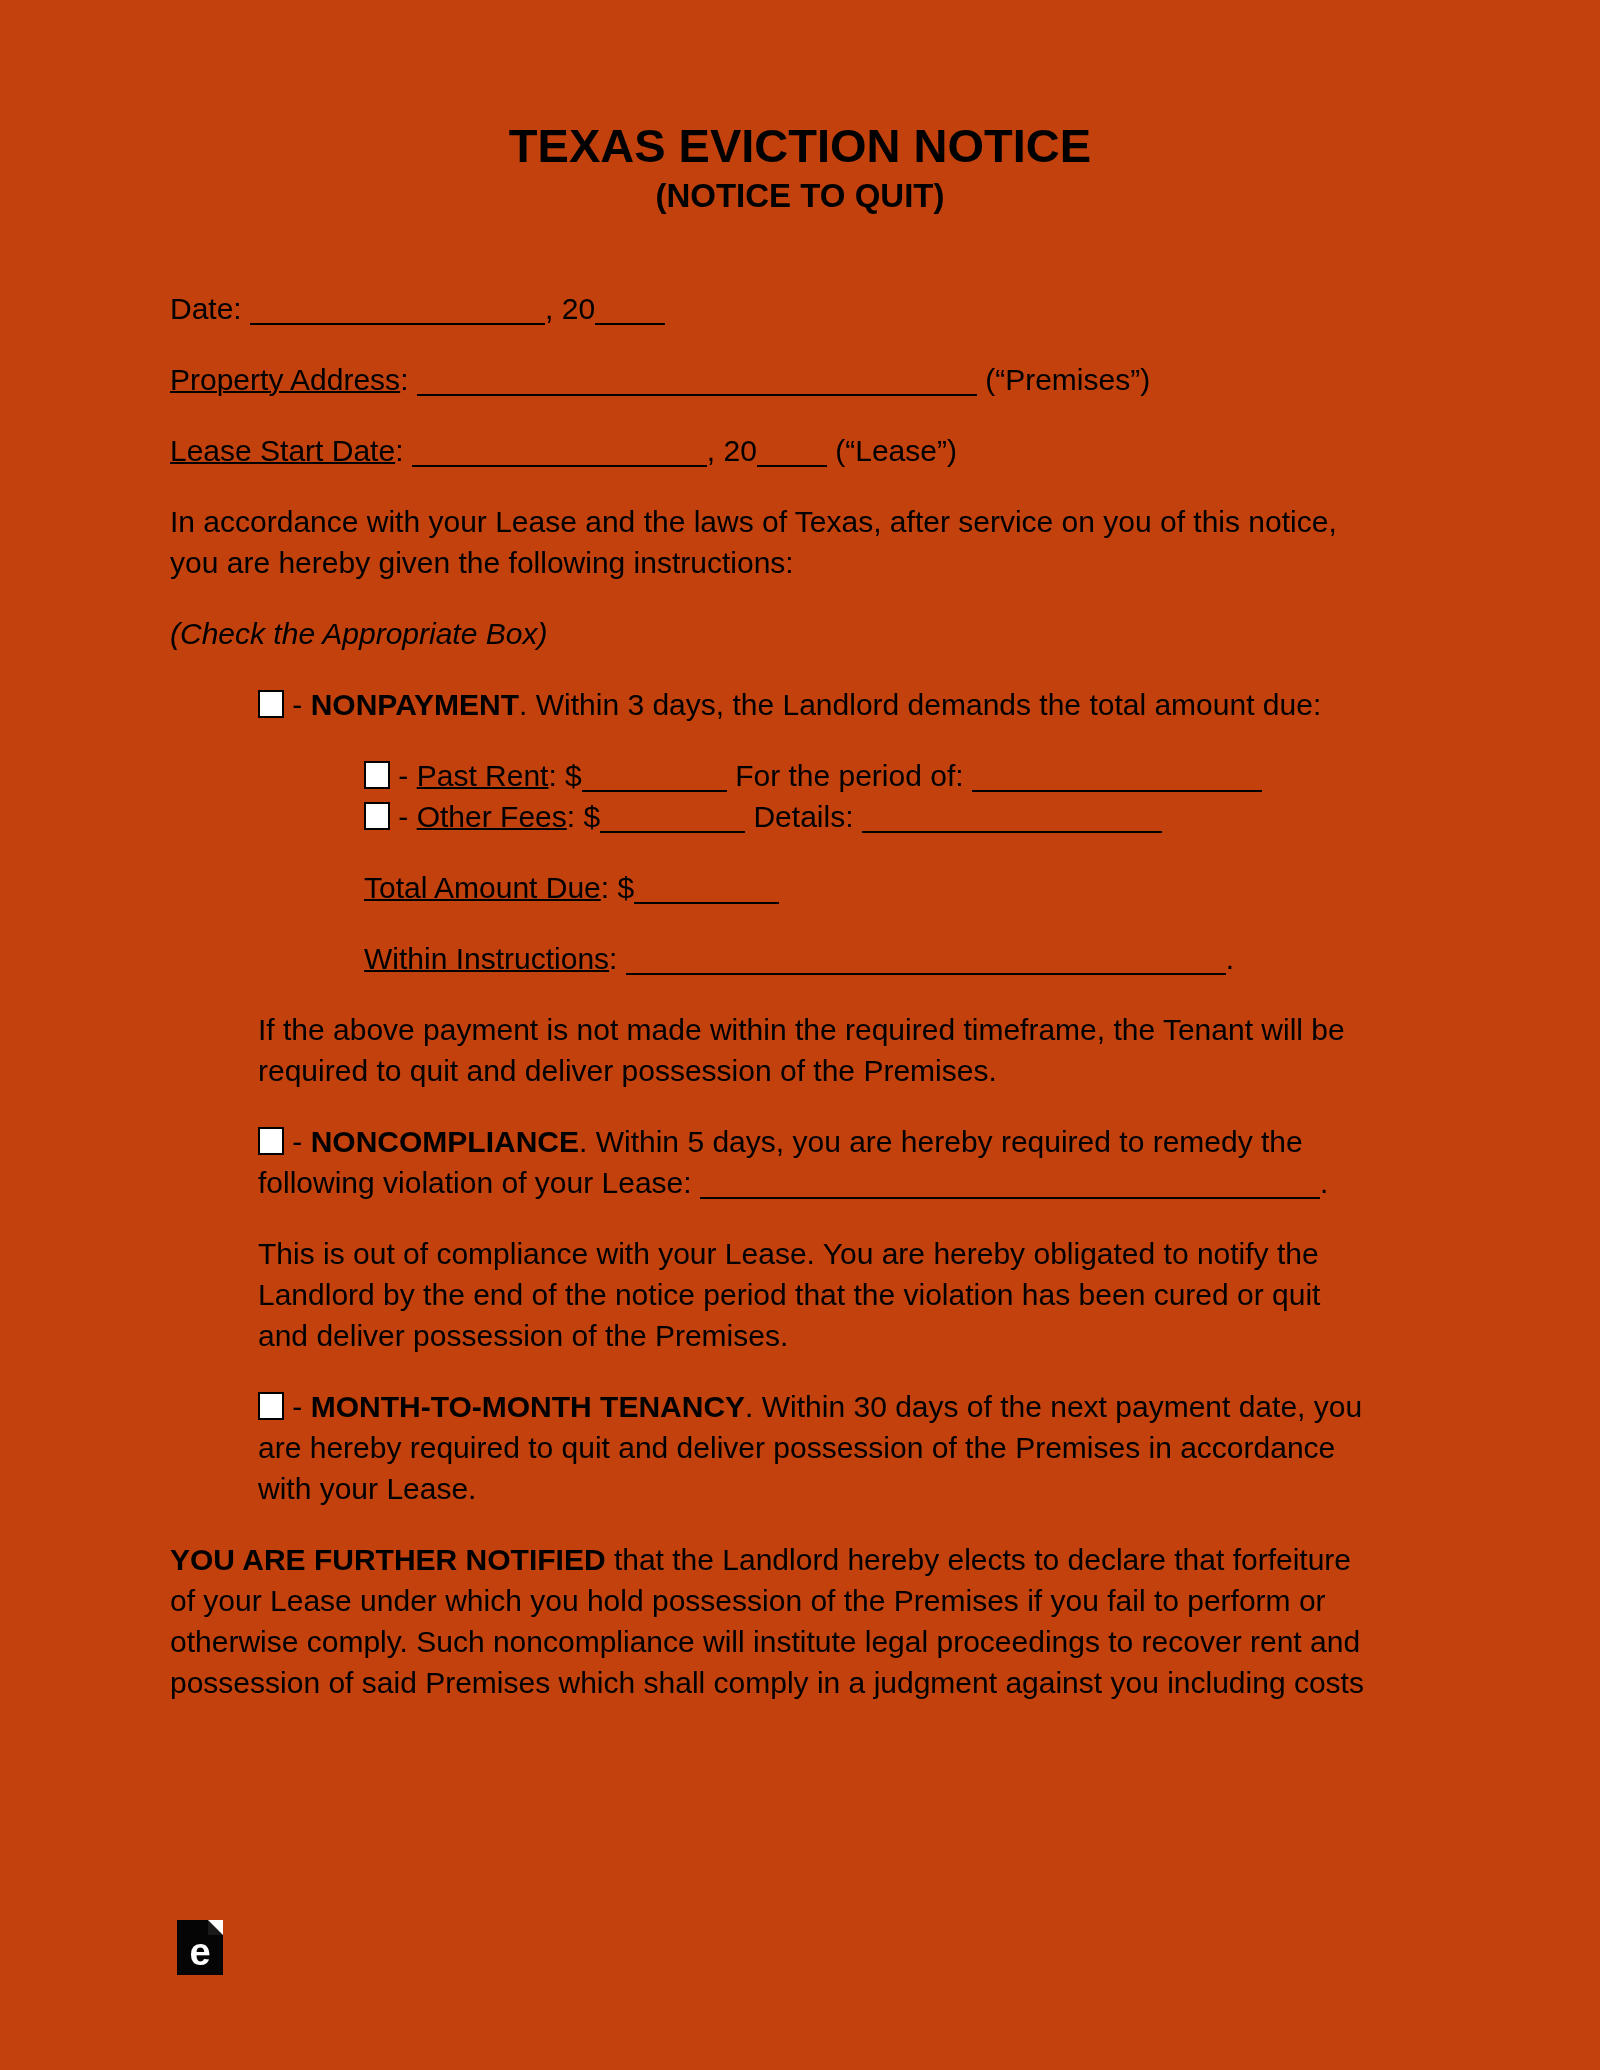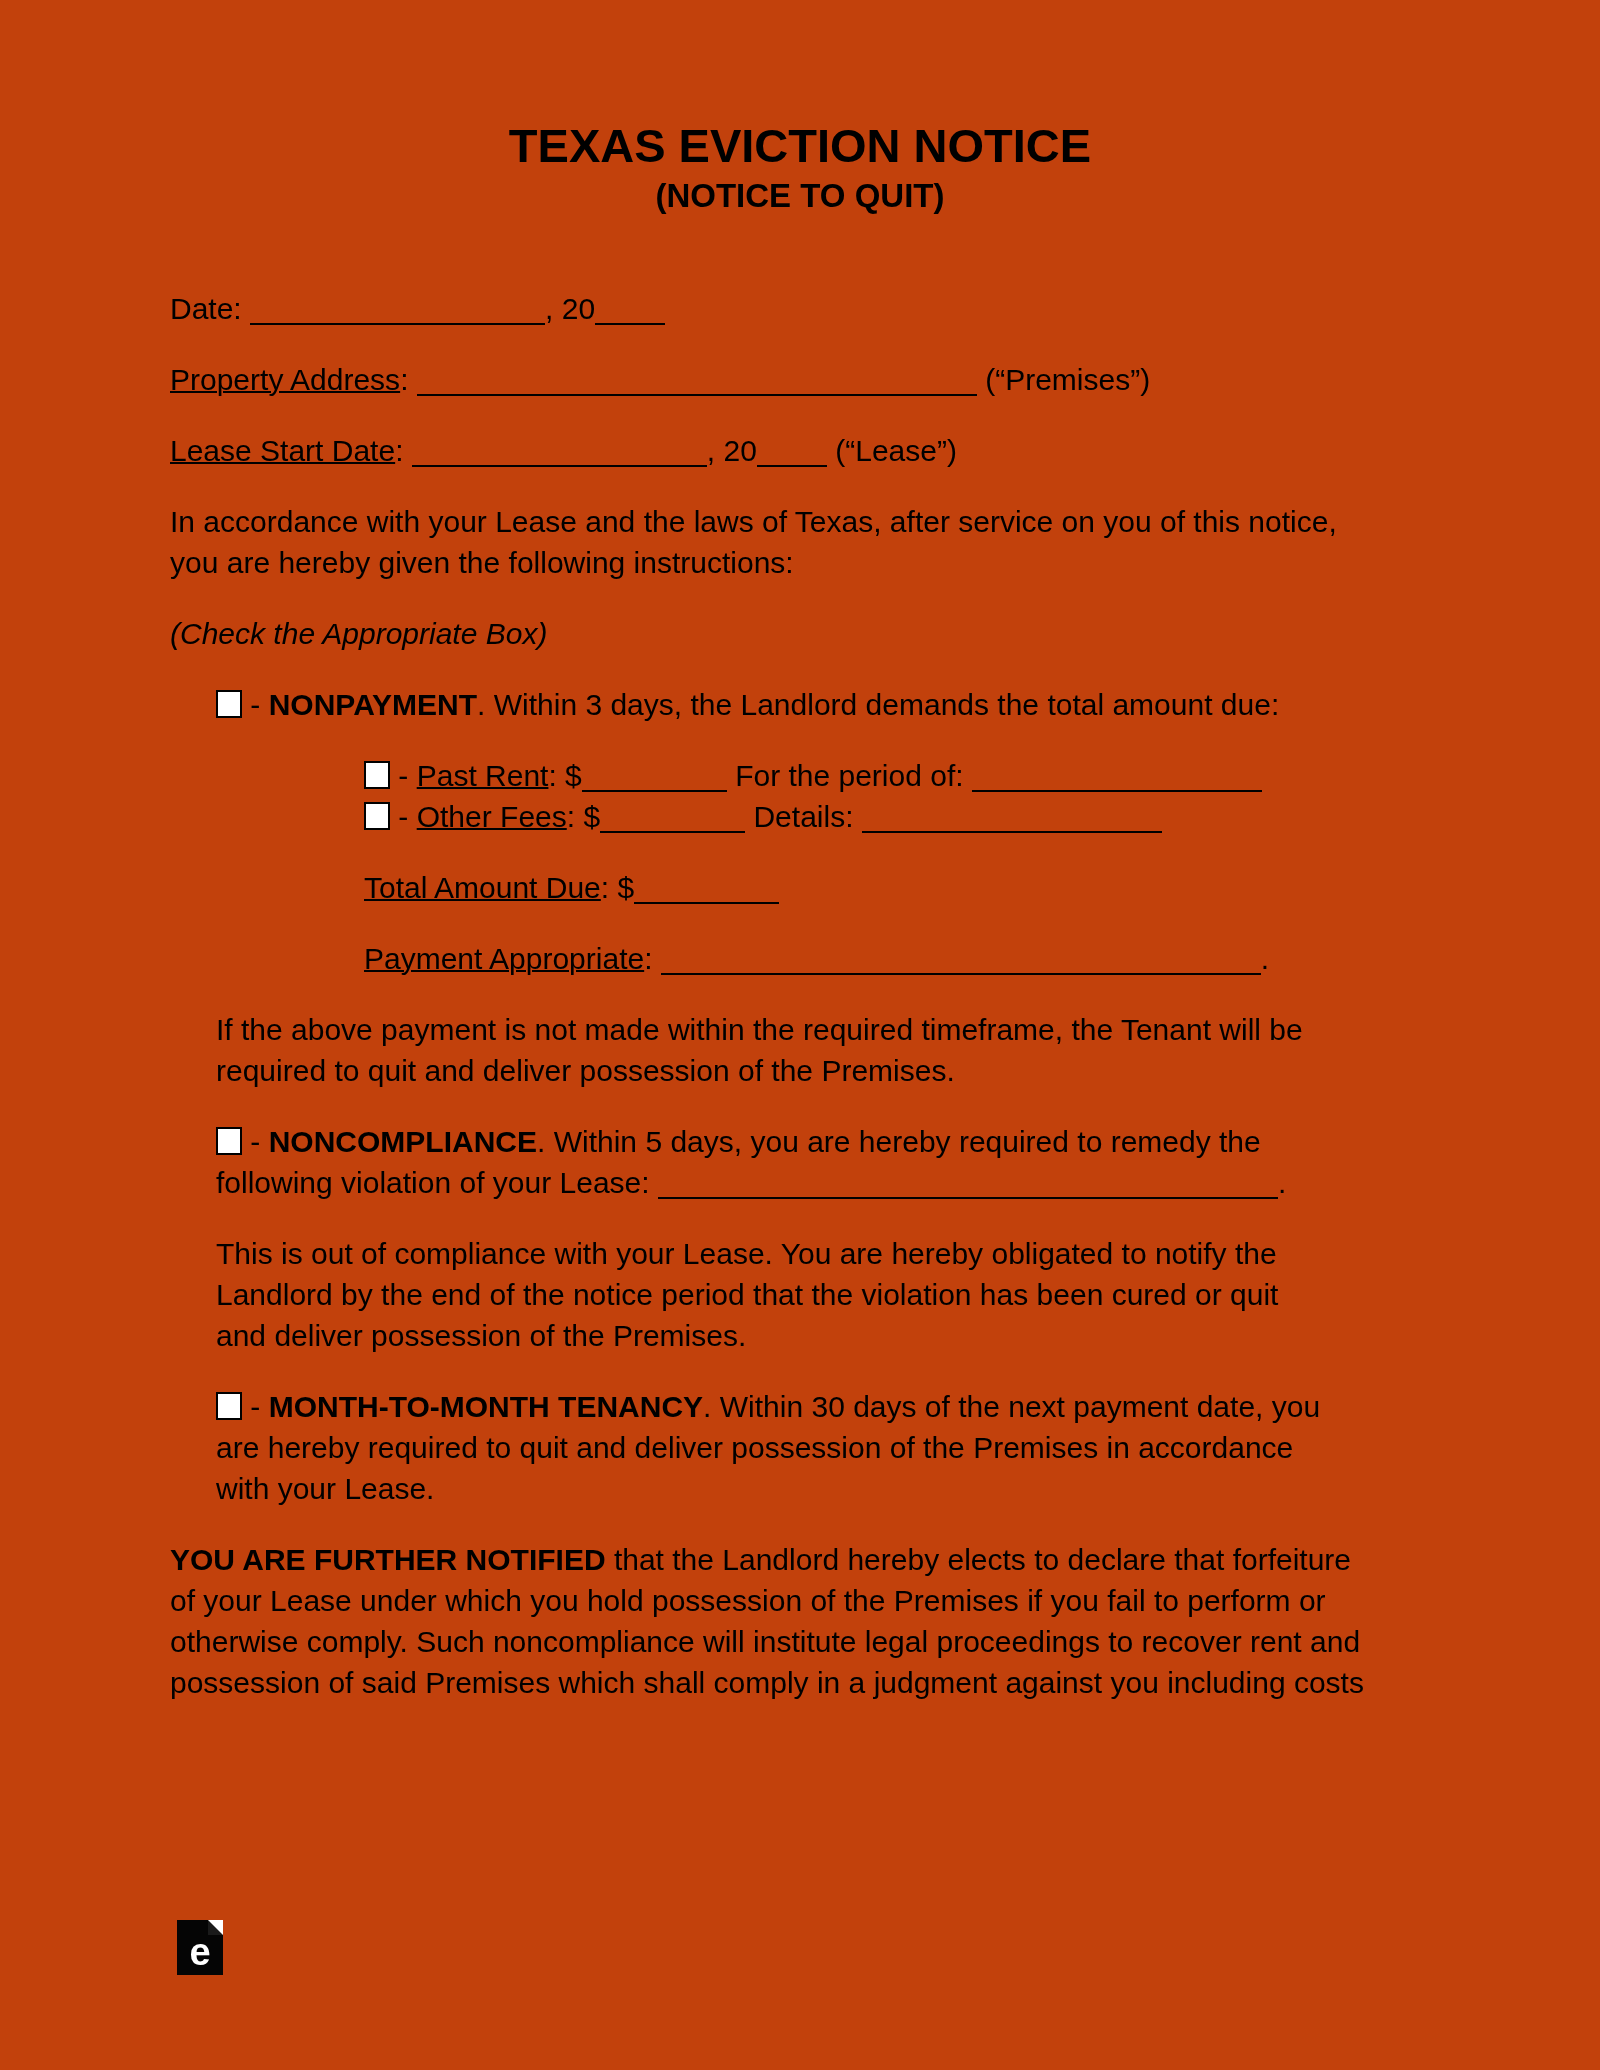--- a/index.html
+++ b/index.html
@@ -30,21 +30,21 @@
   }
   .subtitle {
     text-align: center;
     font-weight: bold;
     font-size: 33px;
     line-height: 44px;
     margin: 0 0 70px 0;
   }
   .para { margin: 0 0 30px 0; }
   .line { white-space: nowrap; }
-  .ind1 { margin-left: 46px; }
+  .ind1 { margin-left: 88px; }
   .ind2 { margin-left: 194px; }
   .b { font-weight: bold; }
   .it { font-style: italic; }
   .ul { text-decoration: underline; text-decoration-thickness: 2px; }
   
   .bl {
     display: inline-block;
     height: 1px;
     border-bottom: 2px solid #000;
     vertical-align: -6px;
@@ -155,21 +155,21 @@
       <span>Details:</span>
       <span class="bl w300"></span>
     </div>
   </div>
 
   <div class="para line ind2">
     <span class="ul">Total Amount Due</span><span>: $</span><span class="bl w145"></span>
   </div>
 
   <div class="para line ind2">
-    <span class="ul">Payment Appropriate</span><span>:</span>
+    <span class="ul">Within Instructions</span><span>:</span>
     <span class="bl w600"></span><span>.</span>
   </div>
 
   <div class="para ind1">
     <div class="line">If the above payment is not made within the required timeframe, the Tenant will be</div>
     <div class="line">required to quit and deliver possession of the Premises.</div>
   </div>
 
   <div class="para ind1">
     <div class="line">

